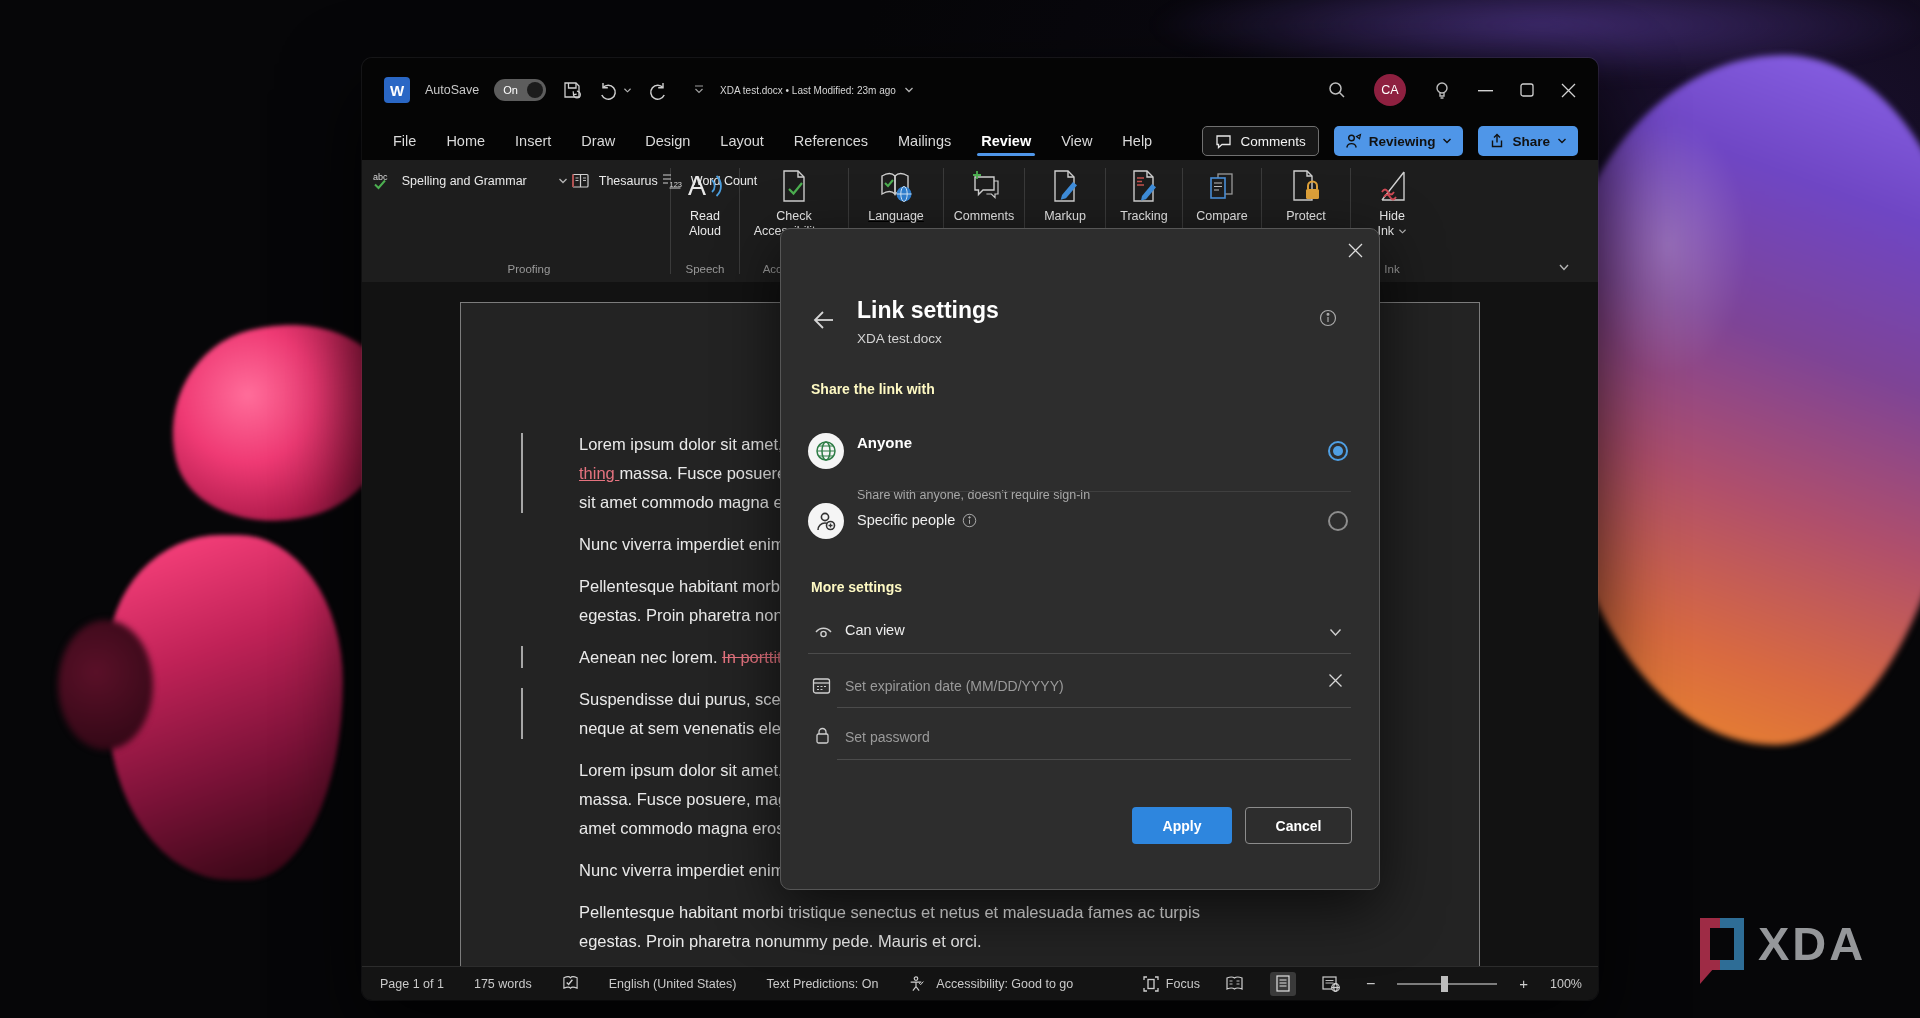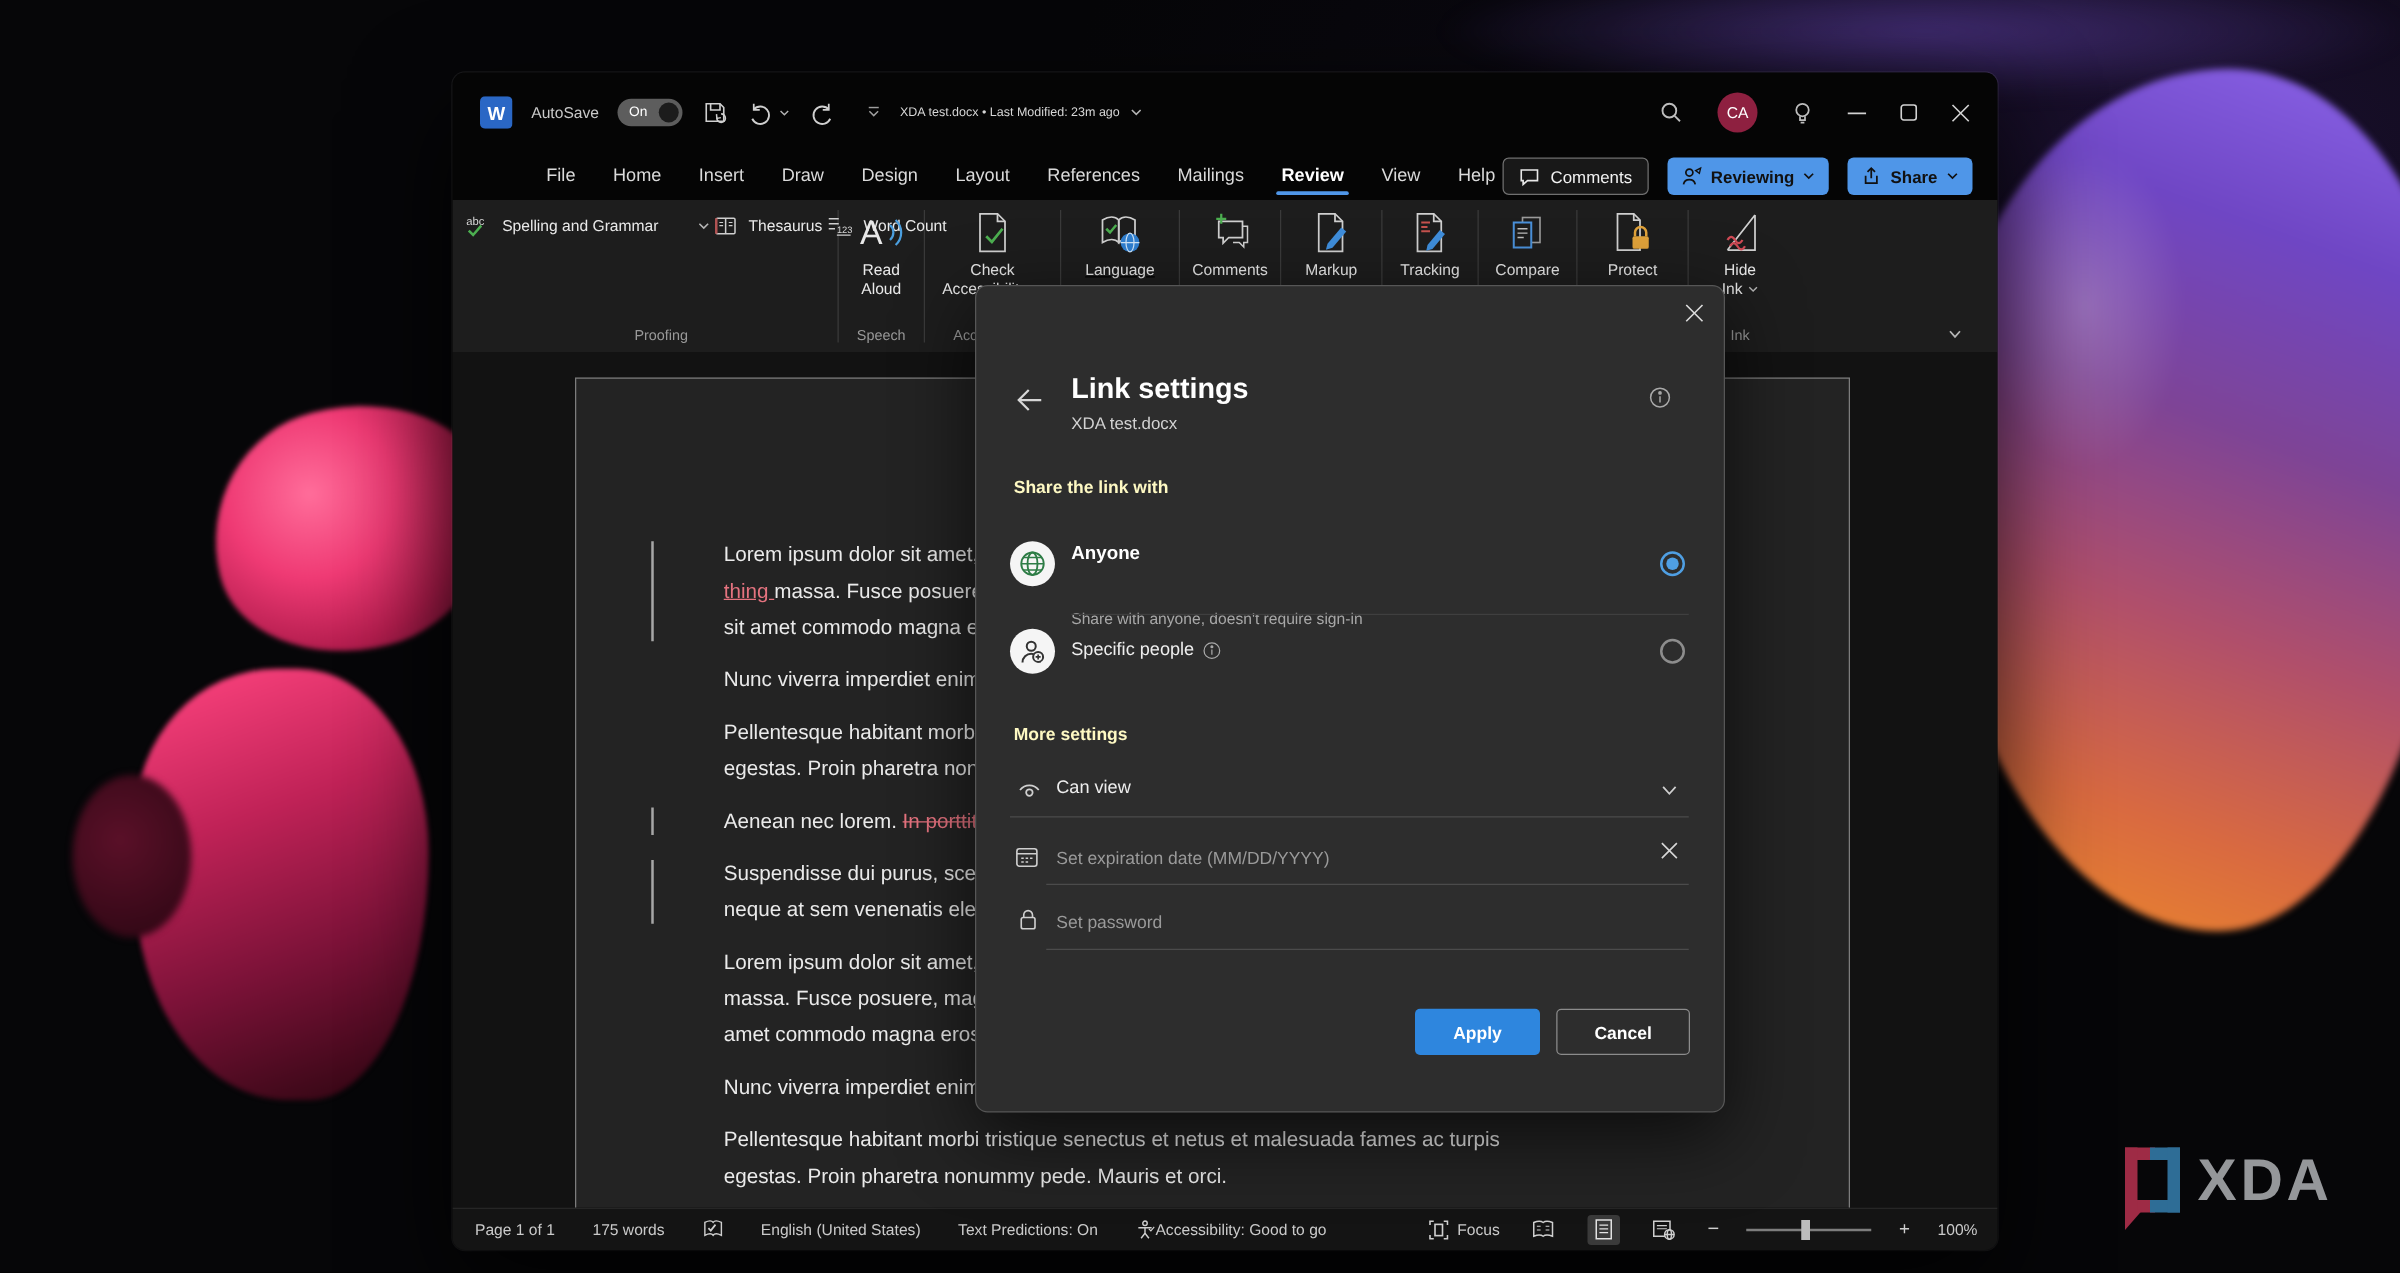--- a/index.html
+++ b/index.html
@@ -220,21 +220,21 @@
         </span>
         <span style="margin-right:8px;">
           <svg width="15" height="15" viewBox="0 0 15 15" stroke="#d2d2d2" stroke-width="1.3">
               <path d="M1 1 L14 14 M14 1 L1 14"></path>
             </svg>
         </span>
       </div>
     </div>
 
     <div id="tabrow">
-      <div id="tabs" style="display:flex;margin-left:44px;">
+      <div id="tabs" style="display:flex;">
           <span class="tab">File</span>
           <span class="tab">Home</span>
           <span class="tab">Insert</span>
           <span class="tab">Draw</span>
           <span class="tab">Design</span>
           <span class="tab">Layout</span>
           <span class="tab">References</span>
           <span class="tab">Mailings</span>
           <span class="tab active">Review</span>
           <span class="tab">View</span>
@@ -492,21 +492,21 @@
       <span class="sgap">Page 1 of 1</span>
       <span class="sgap">175 words</span>
       <span class="sgap">
         <svg width="17" height="17" viewBox="0 0 18 18" fill="none" stroke="#cfcfcf" stroke-width="1.2">
           <path d="M2 3 C5 1.6,8 1.6,9 3 C10 1.6,13 1.6,16 3 V14 C13 12.6,10 12.6,9 14 C8 12.6,5 12.6,2 14 Z"></path>
           <path d="M5 8 l2 2 l4 -5" stroke-width="1.5"></path>
         </svg>
       </span>
       <span class="sgap">English (United States)</span>
       <span class="sgap">Text Predictions: On</span>
-      <span class="sgap" style="margin-right:0;gap:0;">
+      <span class="sgap" style="margin-right:0;gap:12px;">
         <svg width="16" height="17" viewBox="0 0 18 18" fill="none" stroke="#cfcfcf" stroke-width="1.3">
           <circle cx="9" cy="3.5" r="2"></circle>
             <path d="M3 7.5 h12 M9 7.5 v5 M9 12.5 l-3.5 4.5 M9 12.5 l3.5 4.5"></path>
           <path d="M12.5 8.5 l1.8 1.8 l3 -3.5" stroke-width="1.1"></path>
         </svg>
         <span>Accessibility: Good to go</span>
       </span>
 
       <div id="status-right">
         <span class="sgap" style="margin-right:0;gap:7px;">

